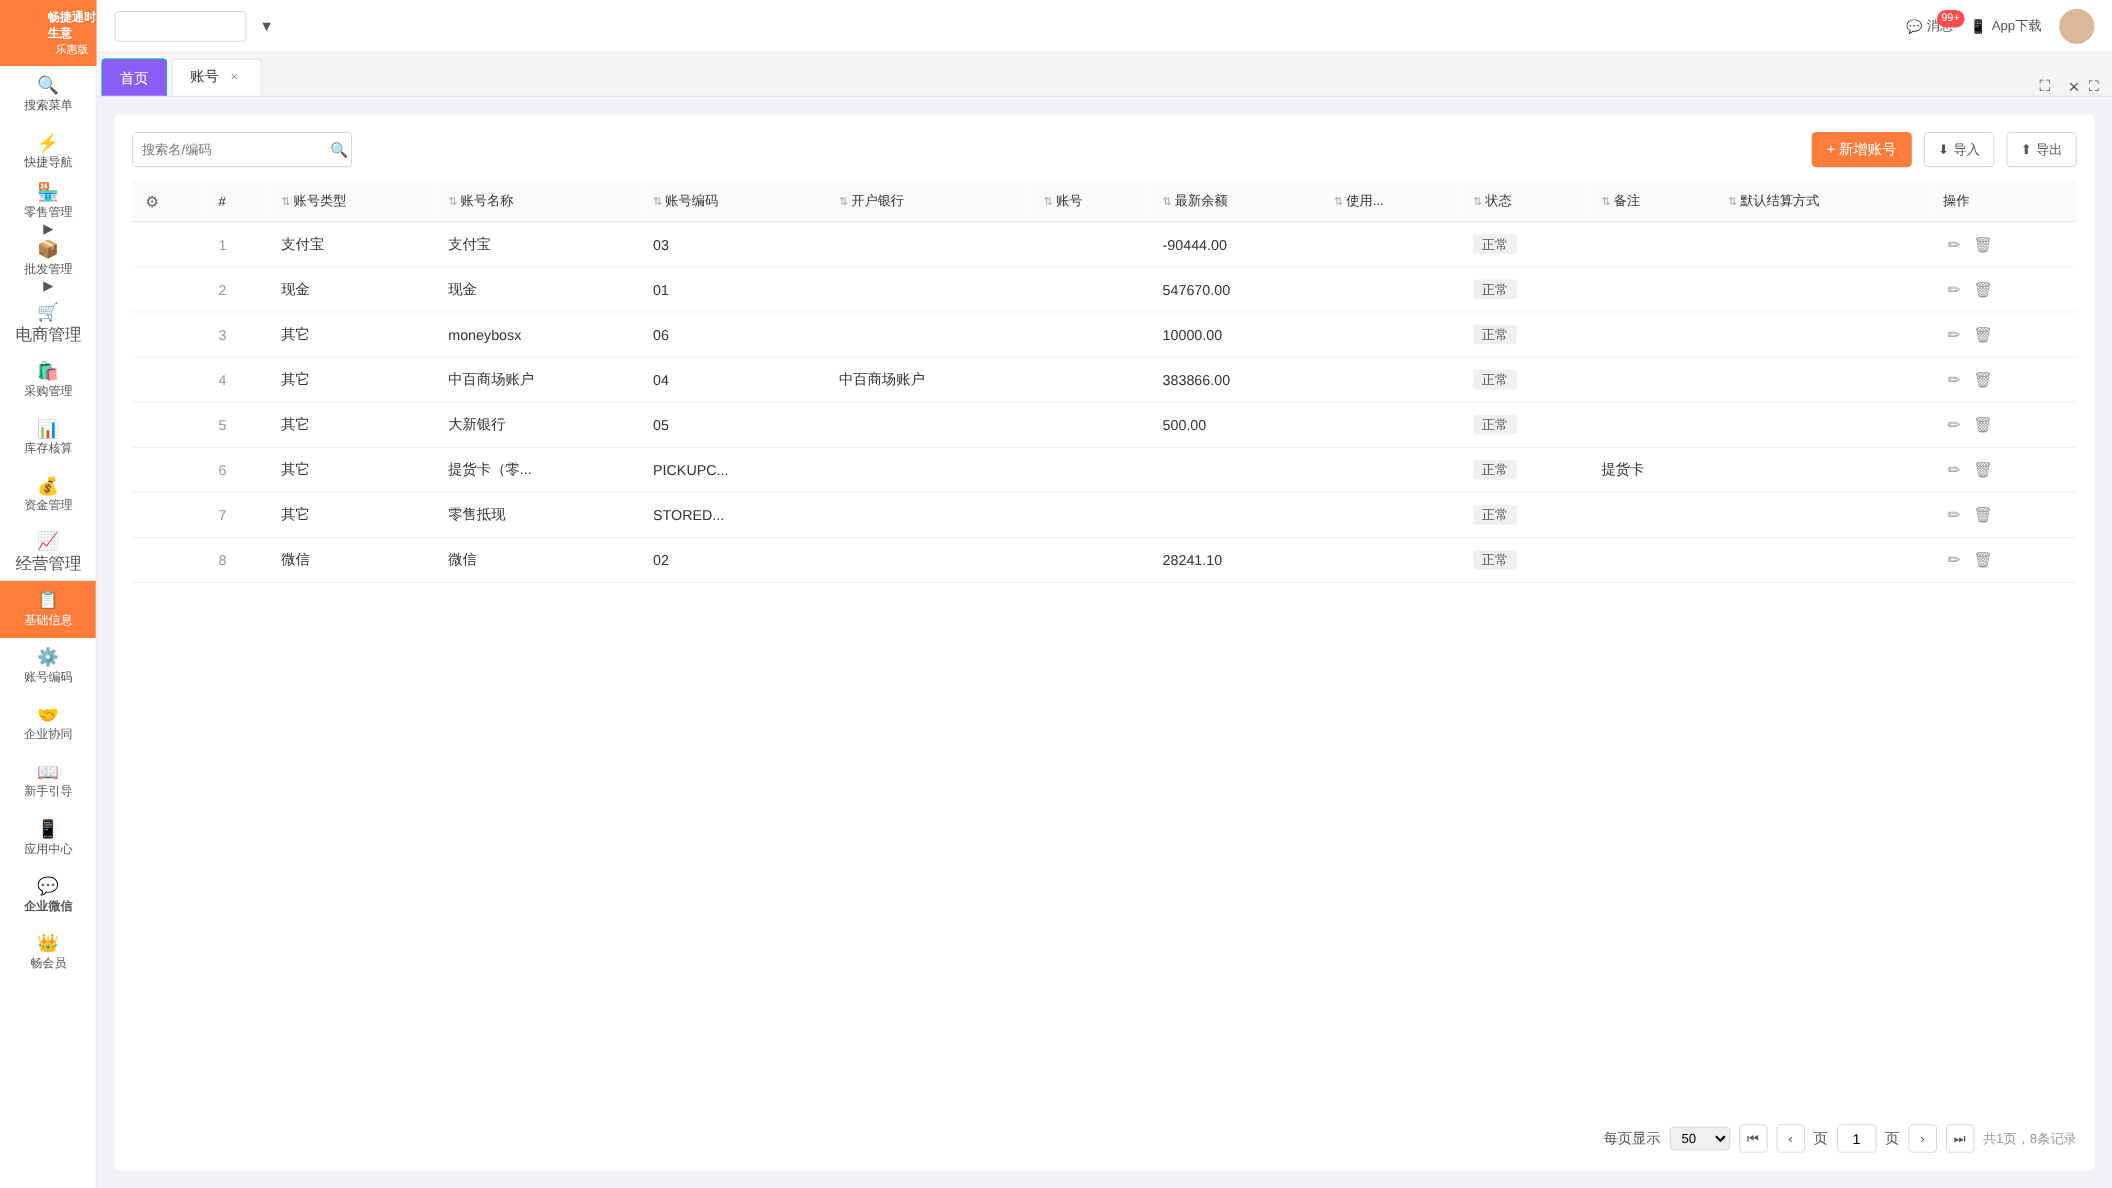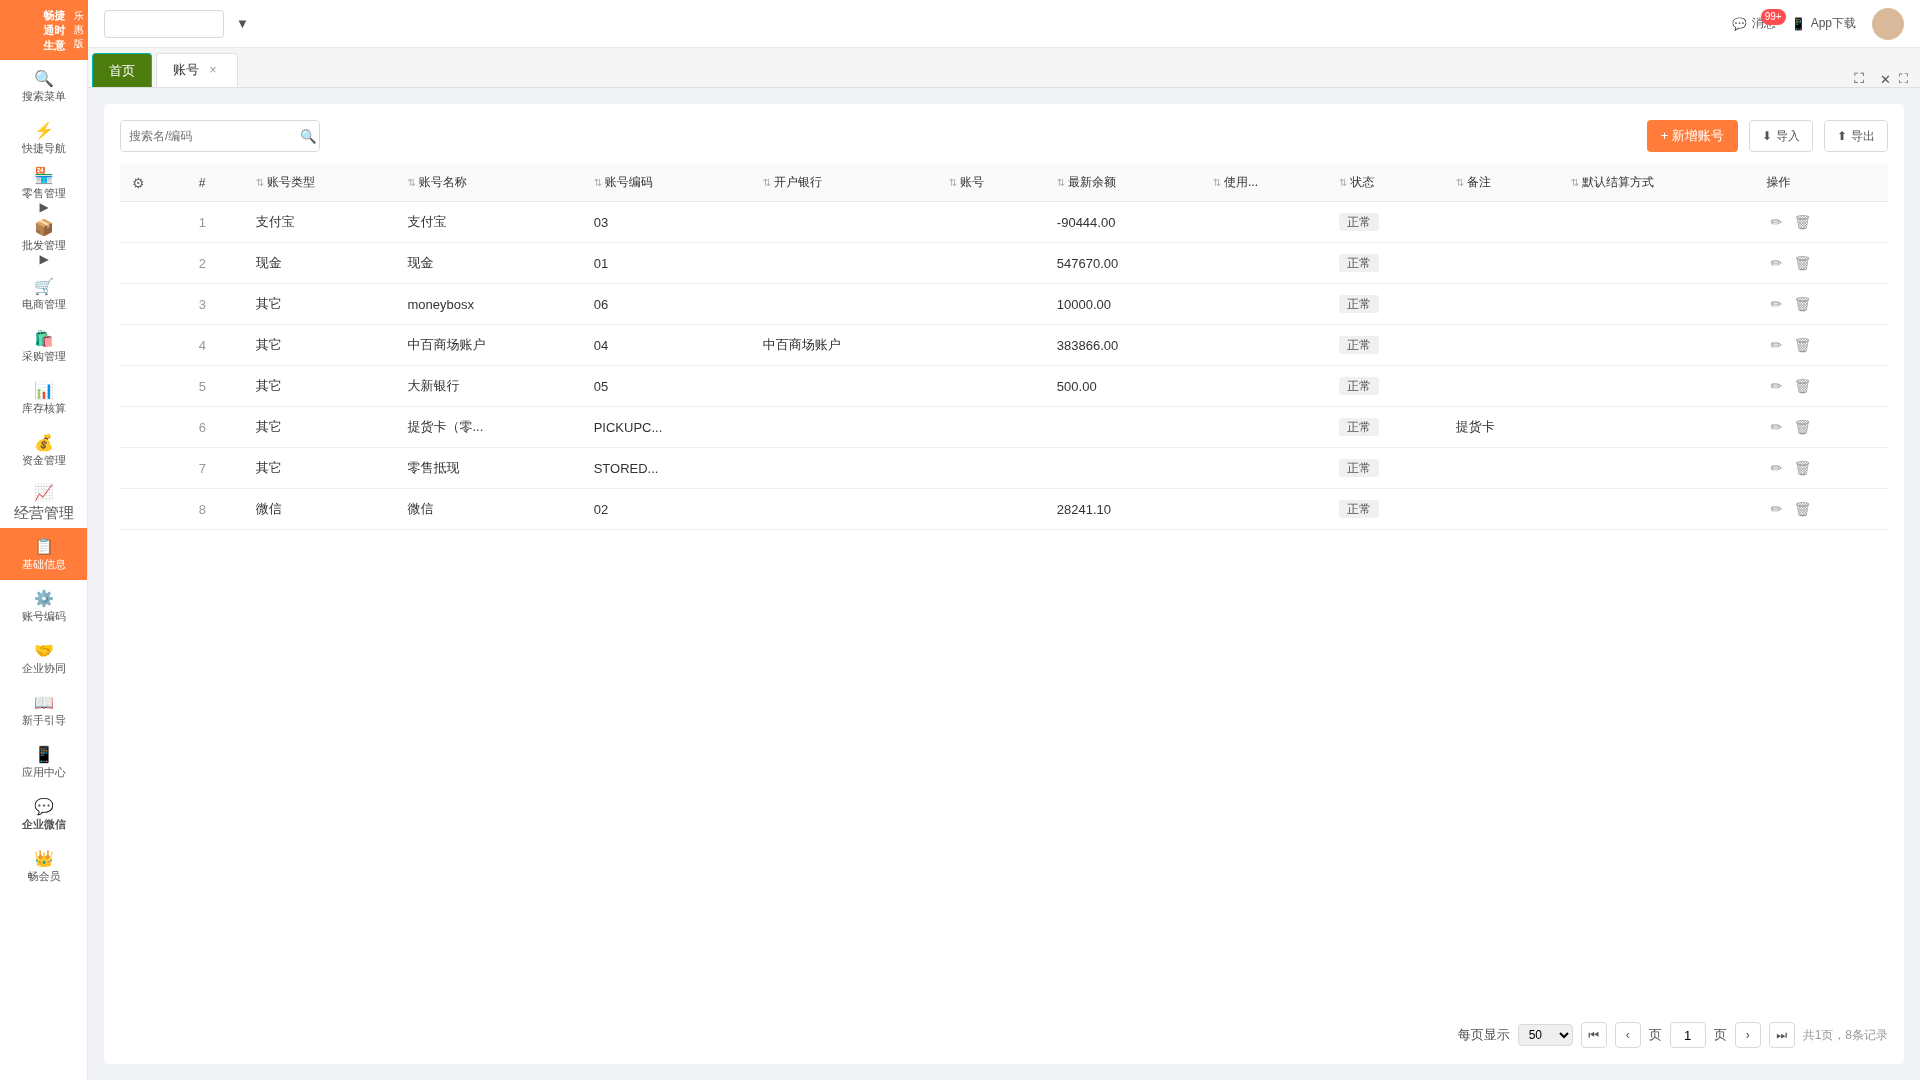--- a/index.html
+++ b/index.html
@@ -1,20 +1,20 @@
 <!DOCTYPE html>
 <html><head>
   <meta charset="utf-8">
   <style>
     * { box-sizing: border-box; margin: 0; padding: 0; }
     body { font-family: "Microsoft YaHei", "PingFang SC", sans-serif; font-size: 13px; background: #f0f2f5; display: flex; height: 1080px; width: 1920px; overflow: hidden; }
 
     
     .sidebar { width: 88px; background: #fff; display: flex; flex-direction: column; align-items: center; padding-top: 0; border-right: 1px solid #e8e8e8; height: 100%; }
-    .sidebar-logo { width: 88px; height: 60px; background: #ff7c3a; display: flex; align-items: center; justify-content: center; flex-direction: row; padding-left: 44px; }
+    .sidebar-logo { width: 88px; height: 60px; background: #ff7c3a; display: flex; align-items: center; justify-content: center; flex-direction: column; padding-left: 44px; }
     .sidebar-logo-text { color: #fff; font-size: 11px; font-weight: bold; }
     .sidebar-logo-sub { color: #fff; font-size: 10px; }
     .sidebar-item { width: 88px; height: 52px; display: flex; align-items: center; justify-content: center; flex-direction: column; cursor: pointer; color: #555; font-size: 12px; border-bottom: none; }
     .sidebar-item.active { background: #ff7c3a; color: #fff; }
     .sidebar-item-icon { font-size: 16px; margin-bottom: 2px; }
 
     
     .main { flex: 1; display: flex; flex-direction: column; background: #f0f2f5; }
 
     
@@ -26,21 +26,21 @@
     .topbar-msg { position: relative; display: flex; align-items: center; gap: 4px; cursor: pointer; color: #555; font-size: 12px; }
     .badge { position: absolute; top: -6px; right: -10px; background: #ff4d4f; color: #fff; font-size: 10px; border-radius: 10px; padding: 0 4px; min-width: 16px; text-align: center; line-height: 16px; height: 16px; }
     .topbar-app { display: flex; align-items: center; gap: 4px; cursor: pointer; color: #555; font-size: 12px; }
     .avatar { width: 32px; height: 32px; border-radius: 50%; background: #d9b99a; overflow: hidden; }
 
     
     .tabbar { height: 40px; background: #f5f5f5; display: flex; align-items: flex-end; padding: 0 0 0 0; border-bottom: 1px solid #e0e0e0; }
     .tab { height: 34px; padding: 0 16px; display: flex; align-items: center; gap: 6px; background: #f5f5f5; border: 1px solid #e0e0e0; border-bottom: none; border-radius: 4px 4px 0 0; cursor: pointer; font-size: 13px; color: #555; margin-left: 4px; }
     .tab.active { background: #fff; border-bottom: 1px solid #fff; color: #333; }
     .tab-close { color: #999; font-size: 12px; cursor: pointer; display: flex; align-items: center; justify-content: center; width: 16px; height: 16px; border-radius: 50%; }
-    .tab-home { background: #4d7c0f; color: #fff; border-color: #00b8a9; }
+    .tab-home { background: #8b5cf6; color: #fff; border-color: #00b8a9; }
     .expand-icon { margin-left: auto; padding-right: 8px; cursor: pointer; color: #555; font-size: 14px; }
 
     
     .content { flex: 1; padding: 16px; background: #f0f2f5; overflow: hidden; display: flex; flex-direction: column; }
     .content-card { background: #fff; border-radius: 4px; flex: 1; display: flex; flex-direction: column; padding: 16px; overflow: hidden; }
 
     
     .toolbar { display: flex; align-items: center; justify-content: space-between; margin-bottom: 12px; }
     .search-input-wrap { display: flex; align-items: center; border: 1px solid #d9d9d9; border-radius: 4px; overflow: hidden; height: 32px; width: 200px; }
     .search-input { border: none; outline: none; padding: 0 8px; font-size: 12px; flex: 1; height: 100%; }
@@ -96,21 +96,21 @@
     <span style="font-size:11px;text-align:right;line-height:1.2;">零售管理</span>
     <span class="arrow">▶</span>
       </div>
       <div class="sidebar-item">
         <span class="sidebar-item-icon">📦</span>
     <span style="font-size:11px;text-align:center;line-height:1.2;">批发管理</span>
     <span class="arrow">▶</span>
       </div>
       <div class="sidebar-item">
         <span class="sidebar-item-icon">🛒</span>
-    <span style="font-size:11px;line-height:1.2;">电商管理</span>
+    <span style="font-size:15px;line-height:1.2;">电商管理</span>
     </div>
       <div class="sidebar-item">
         <span class="sidebar-item-icon">🛍️</span>
     <span style="font-size:11px;text-align:center;line-height:1.2;">采购管理</span>
     </div>
       <div class="sidebar-item">
         <span class="sidebar-item-icon">📊</span>
     <span style="font-size:11px;text-align:center;line-height:1.2;">库存核算</span>
     </div>
       <div class="sidebar-item">

